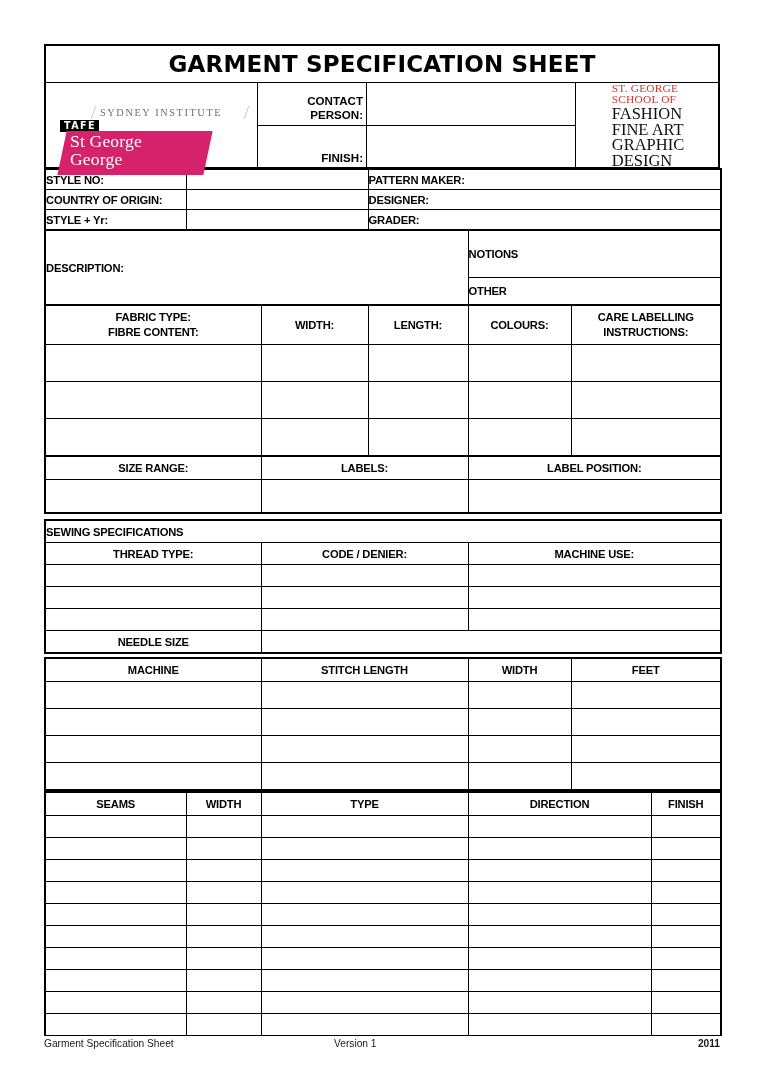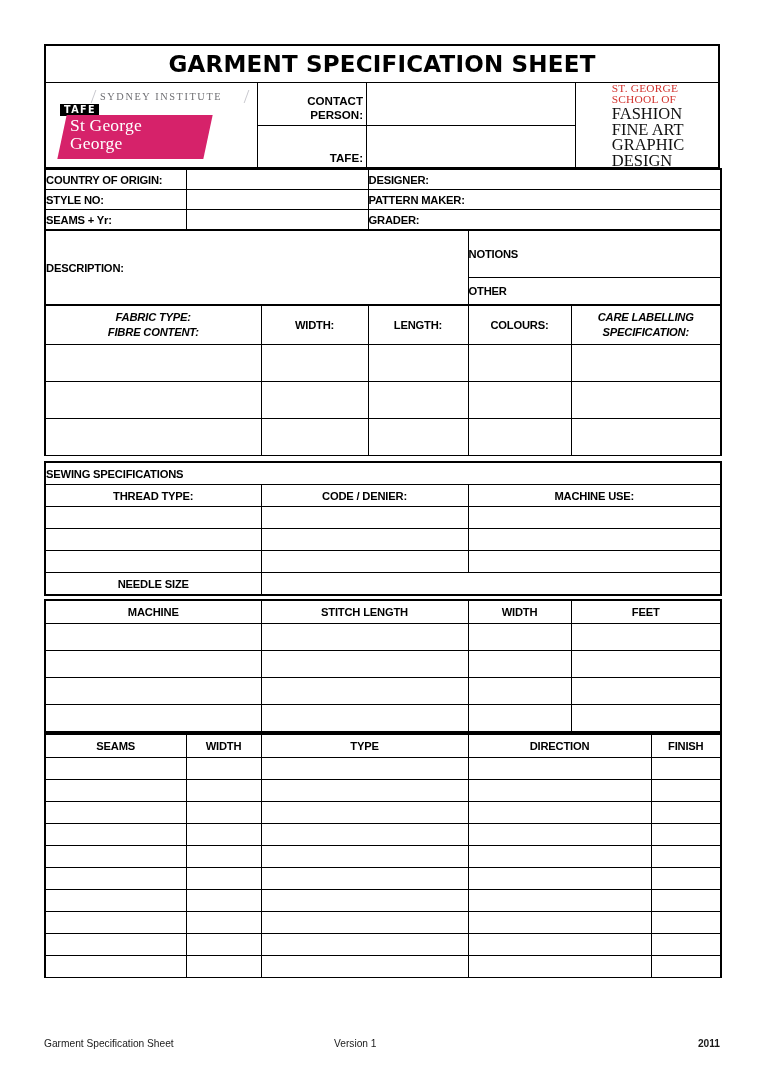--- a/index.html
+++ b/index.html
@@ -113,21 +113,21 @@
     flex: 1;
     display: flex;
     align-items: flex-start;
     justify-content: center;
   }
 
   
   .tafe-wrap {
     position: absolute;
     left: 14px;
-    top: 6px;
+    top: 22px;
     width: 190px;
     height: 72px;
   }
   .tafe-sydney {
     position: absolute;
     left: 40px;
     top: 2px;
     font-family: "Liberation Serif", serif;
     font-size: 10.3px;
     letter-spacing: 1.6px;
@@ -205,21 +205,20 @@
     font-size: 11.6px;
     font-weight: bold;
     padding-left: 3px;
     white-space: nowrap;
   }
   .c { text-align: center; }
   .ctr2 {
     text-align: center;
     line-height: 1.3;
     padding: 2px 2px;
-    font-style: italic;
   }
   .top-left {
     vertical-align: top;
     padding-left: 3px;
     padding-top: 2px;
     font-size: 11.6px;
     font-weight: bold;
   }
   .blank { }
 
@@ -265,21 +264,21 @@
 
     <div class="hdr-mid">
       <div class="hdr-row top">
         <div class="hdr-lbl">
           <span>CONTACT</span>
           <span>PERSON:</span>
         </div>
         <div class="hdr-val"></div>
       </div>
       <div class="hdr-row">
-        <div class="hdr-lbl">TAFE:</div>
+        <div class="hdr-lbl">FINISH:</div>
         <div class="hdr-val"></div>
       </div>
     </div>
 
     <div class="hdr-right">
       <div class="sg">
         <span class="red">ST. GEORGE</span>
         <span class="red">SCHOOL OF</span>
         <span class="blk">FASHION</span>
         <span class="blk">FINE ART</span>
@@ -290,31 +289,31 @@
   </div>
 
   <table class="grid outer">
     <colgroup>
       <col style="width:141px">
         <col style="width:182px">
         <col style="width:353px">
     </colgroup>
     <tbody>
       <tr class="lrow">
+        <td class="lbl">STYLE NO:</td>
+        <td class="blank"></td>
+        <td class="lbl">PATTERN MAKER:</td>
+      </tr>
+      <tr class="lrow">
         <td class="lbl">COUNTRY OF ORIGIN:</td>
         <td class="blank"></td>
         <td class="lbl">DESIGNER:</td>
       </tr>
       <tr class="lrow">
-        <td class="lbl">STYLE NO:</td>
-        <td class="blank"></td>
-        <td class="lbl">PATTERN MAKER:</td>
-      </tr>
-      <tr class="lrow">
-        <td class="lbl">SEAMS + Yr:</td>
+        <td class="lbl">STYLE + Yr:</td>
         <td class="blank"></td>
         <td class="lbl">GRADER:</td>
       </tr>
     </tbody>
   </table>
 
   <table class="grid sect">
     <colgroup>
       <col style="width:423px">
         <col style="width:253px">
@@ -348,21 +347,21 @@
       <tr>
         <td class="ctr2" style="height:38px">
           <div>FABRIC TYPE:</div>
           <div>FIBRE CONTENT:</div>
         </td>
         <td class="c">WIDTH:</td>
         <td class="c">LENGTH:</td>
         <td class="c">COLOURS:</td>
         <td class="ctr2">
           <div>CARE LABELLING</div>
-          <div>SPECIFICATION:</div>
+          <div>INSTRUCTIONS:</div>
         </td>
       </tr>
       <tr>
         <td style="height:36px"></td>
         <td></td>
         <td></td>
         <td></td>
         <td></td>
       </tr>
       <tr>
@@ -375,20 +374,39 @@
       <tr>
         <td style="height:36px"></td>
         <td></td>
         <td></td>
         <td></td>
         <td></td>
       </tr>
     </tbody>
   </table>
 
+  <table class="grid sect sect-bot">
+    <colgroup>
+      <col style="width:216px">
+        <col style="width:207px">
+        <col style="width:253px">
+    </colgroup>
+    <tbody>
+      <tr>
+        <td class="c" style="height:22px">SIZE RANGE:</td>
+        <td class="c">LABELS:</td>
+        <td class="c">LABEL POSITION:</td>
+      </tr>
+      <tr>
+        <td style="height:32px"></td>
+        <td></td>
+        <td></td>
+      </tr>
+    </tbody>
+  </table>
 
   <div style="height:5px"></div>
 
   <table class="grid sect sect-top sect-bot">
     <colgroup>
       <col style="width:141px">
         <col style="width:75px">
         <col style="width:207px">
         <col style="width:253px">
     </colgroup>

